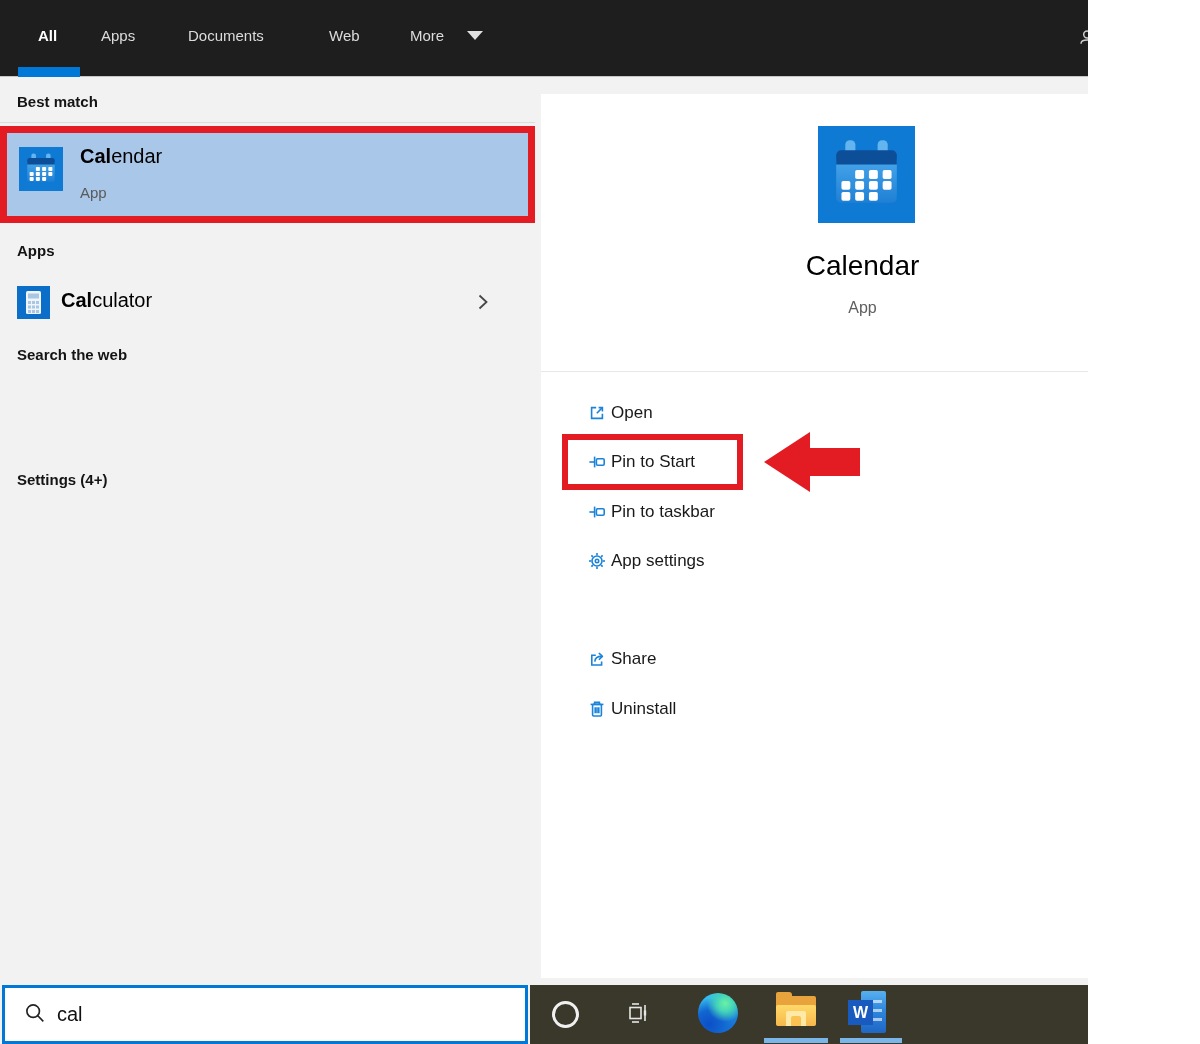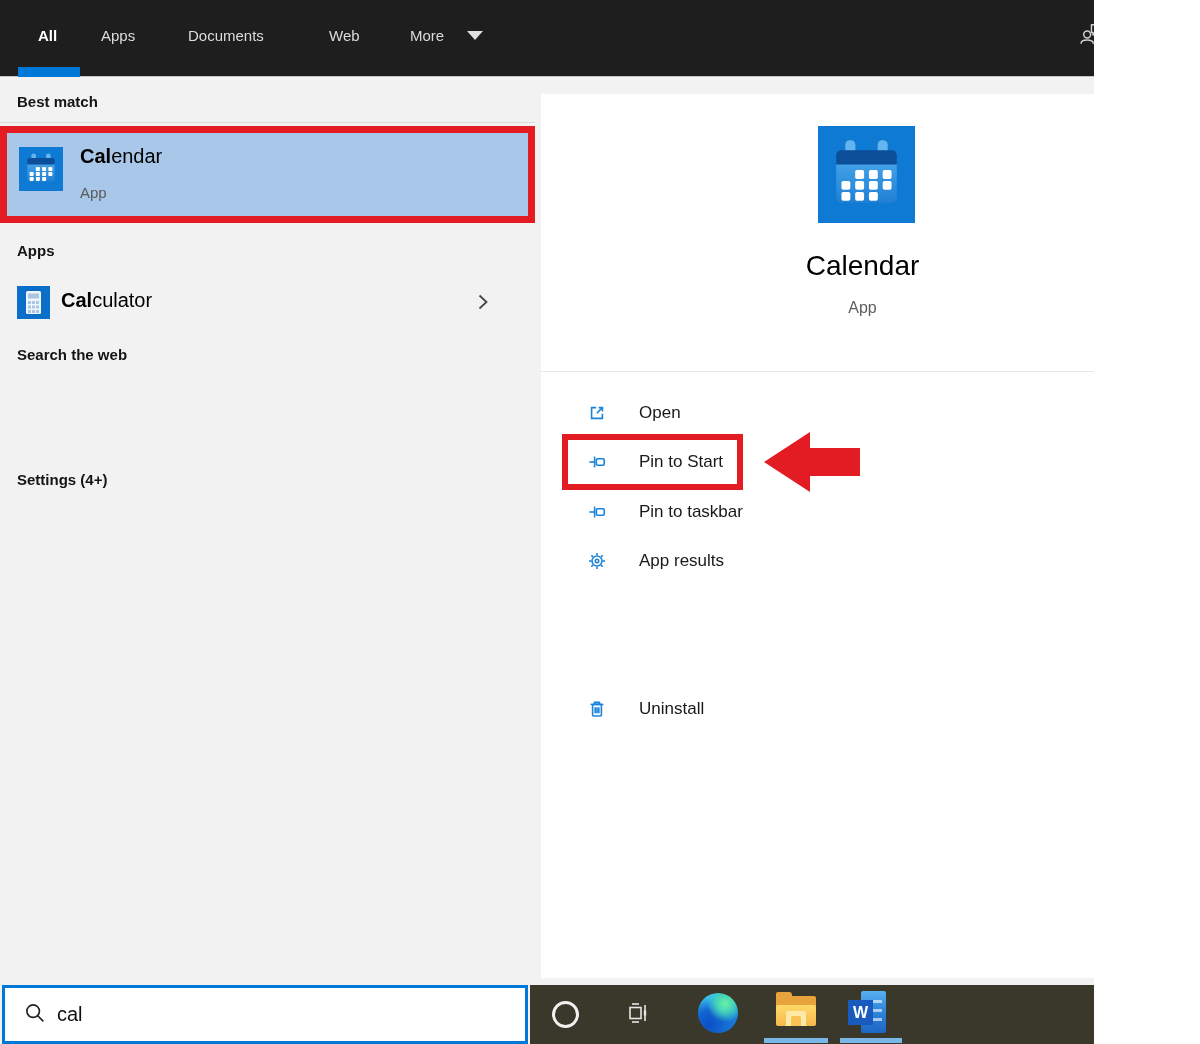--- a/index.html
+++ b/index.html
@@ -1,17 +1,17 @@
 <!DOCTYPE html>
 <html><head>
 <meta charset="utf-8">
 <style>
   html,body{margin:0;padding:0;}
   #screen{position:relative;width:1088px;height:1044px;background:#f2f2f2;
-    font-family:"Liberation Sans",sans-serif;overflow:hidden;padding-left:6px;}
+    font-family:"Liberation Sans",sans-serif;overflow:hidden;}
 
   
   .hdr{position:absolute;left:0;top:0;width:1200px;height:77px;background:#1e1e1e;
     border-bottom:1px solid #c6c6c6;box-sizing:border-box;}
   .tab{position:absolute;top:27px;font-size:15px;color:#dcdcdc;cursor:default;}
   .tab.active{color:#ffffff;font-weight:bold;}
   .tab-underline{position:absolute;left:18px;top:67px;width:62px;height:10px;background:#0078d7;}
   .more-caret{position:absolute;left:467px;top:31px;width:0;height:0;
     border-left:8px solid transparent;border-right:8px solid transparent;border-top:9px solid #e0e0e0;}
   .hdr-icon{position:absolute;}
@@ -33,21 +33,21 @@
   
   .card{position:absolute;left:541px;top:94px;width:643px;height:884px;background:#ffffff;}
   .big-icon{position:absolute;left:818px;top:126px;}
   .pv-title{position:absolute;left:541px;top:250px;width:643px;text-align:center;
     font-size:28px;font-weight:400;color:#000;}
   .pv-sub{position:absolute;left:541px;top:299px;width:643px;text-align:center;
     font-size:16px;color:#5e5e5e;}
   .divider-r{position:absolute;left:541px;top:371px;width:643px;height:1px;background:#e7e7e7;}
   .act{position:absolute;left:560px;width:600px;height:48px;display:flex;align-items:center;cursor:default;}
   .act .ic{margin-left:27px;width:20px;height:20px;flex:0 0 20px;}
-  .act .lbl{margin-left:32px;font-size:17px;color:#191919;}
+  .act .lbl{margin-left:4px;font-size:17px;color:#191919;}
 
   
   .anno-box{position:absolute;left:562px;top:434px;width:181px;height:56px;
     border:6px solid #e31b22;box-sizing:border-box;z-index:5;}
   .red-arrow{position:absolute;left:764px;top:432px;width:96px;height:60px;z-index:5;}
   .red-arrow .head{position:absolute;left:0;top:0;width:0;height:0;
     border-top:30px solid transparent;border-bottom:30px solid transparent;border-right:46px solid #e31b22;}
   .red-arrow .tail{position:absolute;left:45px;top:16px;width:51px;height:28px;background:#e31b22;}
 
   
@@ -233,24 +233,34 @@
         <line x1="10" y1="2" x2="10" y2="4.2"></line>
           <line x1="10" y1="15.8" x2="10" y2="18"></line>
         <line x1="2" y1="10" x2="4.2" y2="10"></line>
           <line x1="15.8" y1="10" x2="18" y2="10"></line>
         <line x1="4.34" y1="4.34" x2="5.9" y2="5.9"></line>
           <line x1="14.1" y1="14.1" x2="15.66" y2="15.66"></line>
         <line x1="4.34" y1="15.66" x2="5.9" y2="14.1"></line>
           <line x1="14.1" y1="5.9" x2="15.66" y2="4.34"></line>
       </g>
     </svg>
-    <span class="lbl">App results</span>
-  </div>
-
-
+    <span class="lbl">App settings</span>
+  </div>
+
+
+  <div class="act" style="top:635px">
+    <svg class="ic" viewBox="0 0 20 20">
+      <g stroke="#1b83da" stroke-width="1.6" fill="none">
+        <path d="M8.8 6.2 H4.8 V16 H14.6 V12.4"></path>
+        <path d="M7.8 12.6 C8 9.4, 10.6 7.4, 14.6 7.4"></path>
+        <path d="M11.9 4 L15.4 7.4 L11.9 10.8" stroke-linejoin="round"></path>
+      </g>
+    </svg>
+    <span class="lbl">Share</span>
+  </div>
 
   <div class="act" style="top:685px">
     <svg class="ic" viewBox="0 0 20 20">
       <g stroke="#1b83da" stroke-width="1.6" fill="none">
         <line x1="3.6" y1="5.4" x2="16.4" y2="5.4"></line>
           <path d="M7.6 5.2 V3.4 H12.4 V5.2"></path>
         <rect x="5.6" y="5.4" width="8.8" height="11.6" rx="1"></rect>
         <line x1="8.2" y1="8.2" x2="8.2" y2="14.2"></line>
           <line x1="10" y1="8.2" x2="10" y2="14.2"></line>
           <line x1="11.8" y1="8.2" x2="11.8" y2="14.2"></line>

